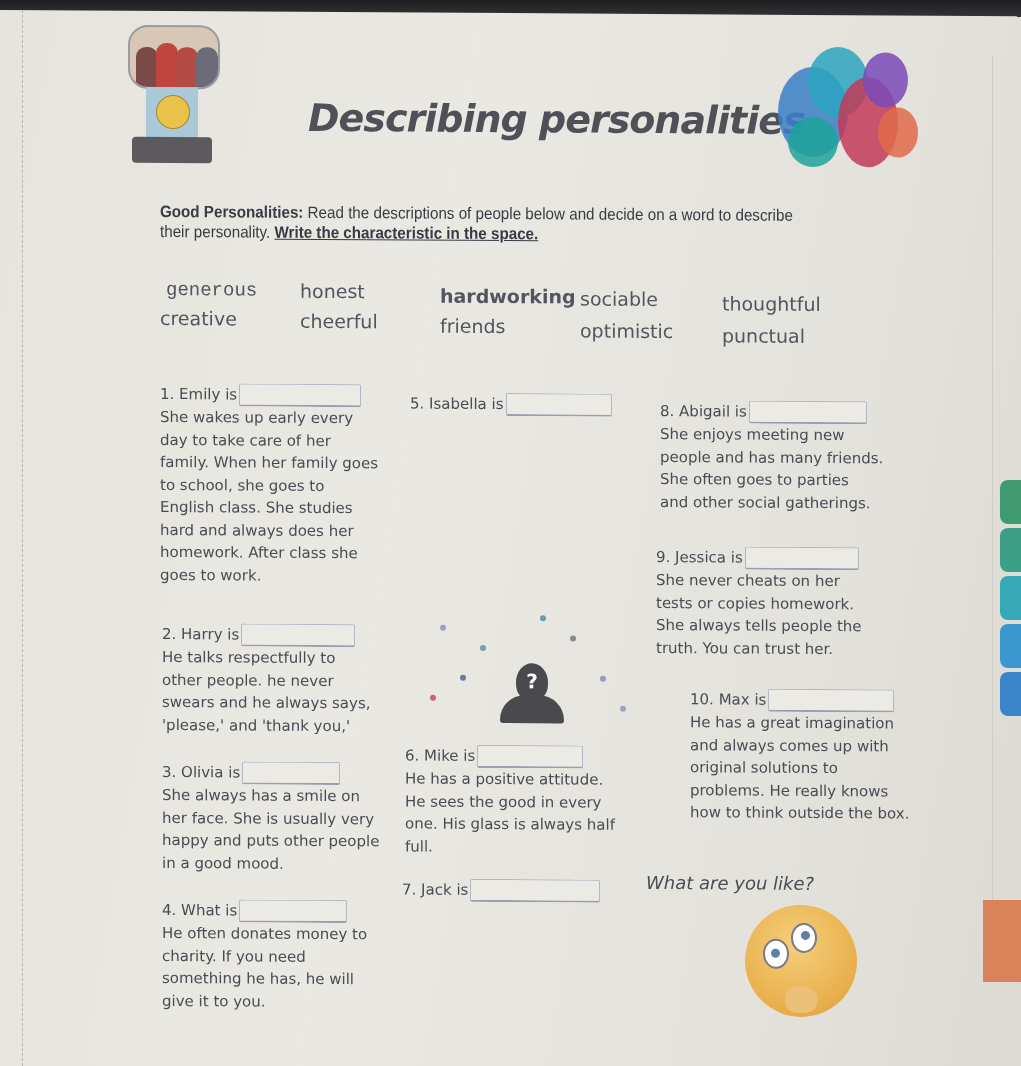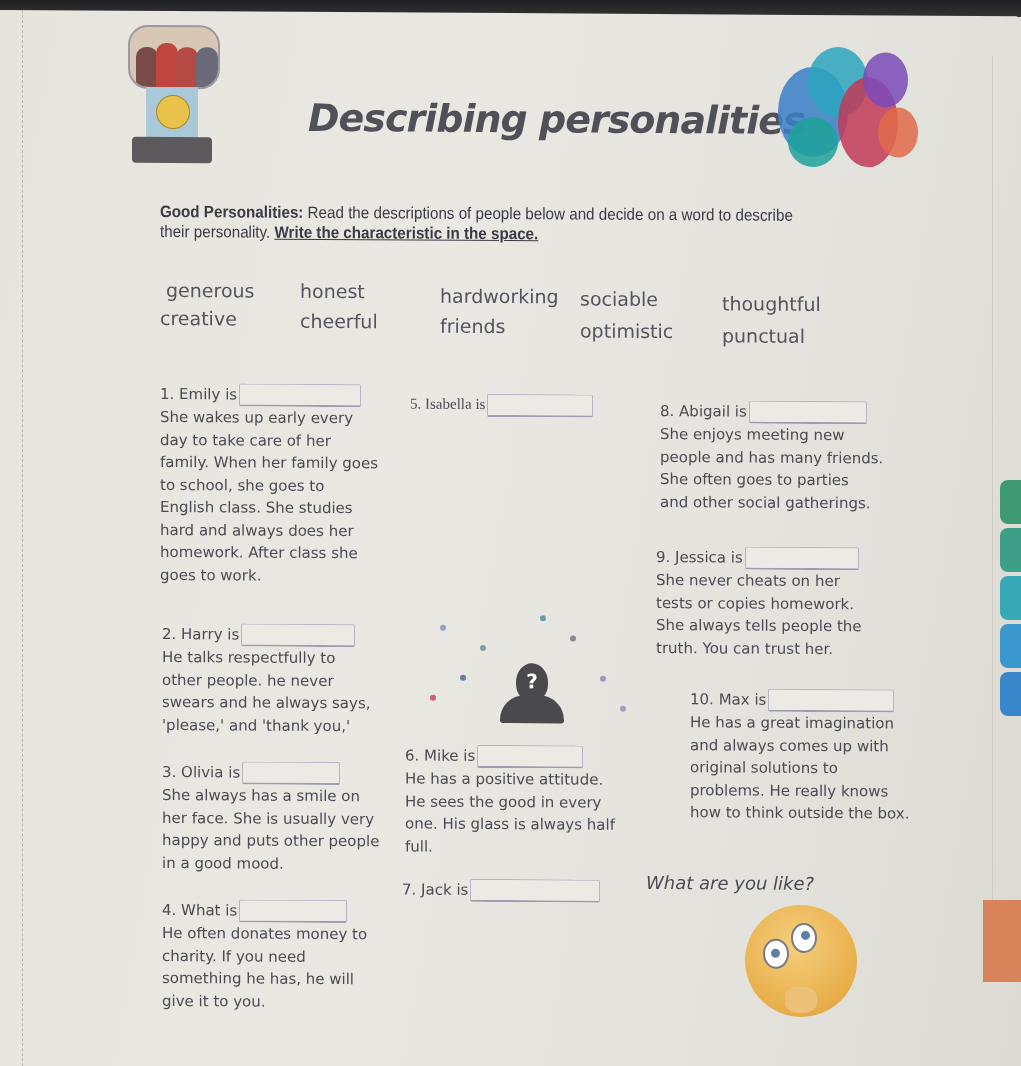--- a/index.html
+++ b/index.html
@@ -73,23 +73,23 @@
     <div class="blob" style="left:95px;top:15px;width:45px;height:55px;background:#7a4bb8;"></div>
     <div class="blob" style="left:20px;top:80px;width:50px;height:50px;background:#1fa29a;"></div>
     <div class="blob" style="left:110px;top:70px;width:40px;height:50px;background:#e06a4a;"></div>
   </div>
 
   <div class="intro">
     <span class="lead">Good Personalities:</span><span class="rest"> Read the descriptions of people below and decide on a word to describe their personality. </span><u>Write the characteristic in the space.</u>
   </div>
 
   <div class="words" id="word-bank">
-      <span class="word" style="left: 6px; top: 0px;">generous</span>
+      <span class="word" style="left: 6px; top: 0px; font-family: Liberation Mono, monospace;">generous</span>
       <span class="word" style="left: 140px; top: 0px;">honest</span>
-      <span class="word" style="left: 280px; top: 4px;">hardworking</span>
+      <span class="word" style="left: 280px; top: 4px; font-weight: bold;">hardworking</span>
       <span class="word" style="left: 420px; top: 6px;">sociable</span>
       <span class="word" style="left: 562px; top: 10px;">thoughtful</span>
       <span class="word" style="left: 0px; top: 28px;">creative</span>
       <span class="word" style="left: 140px; top: 30px;">cheerful</span>
       <span class="word" style="left: 280px; top: 34px;">friends</span>
       <span class="word" style="left: 420px; top: 38px;">optimistic</span>
       <span class="word" style="left: 562px; top: 42px;">punctual</span>
     </div>
 
   <div id="items">
@@ -118,21 +118,21 @@
 happy and puts other people
 in a good mood.</div>
       </div>
       <div class="item" style="left: 162px; top: 888px;">
         <div class="line1"><span>4.</span> <span>What is</span><span class="box" style="width:106px"></span></div>
         <div class="desc">He often donates money to
 charity. If you need
 something he has, he will
 give it to you.</div>
       </div>
-      <div class="item" style="left: 410px; top: 380px; font-family: Liberation Serif, serif;">
+      <div class="item" style="left: 410px; top: 380px;">
         <div class="line1"><span>5.</span> <span>Isabella is</span><span class="box" style="width:104px"></span></div>
       </div>
       <div class="item" style="left: 405px; top: 732px;">
         <div class="line1"><span>6.</span> <span>Mike is</span><span class="box" style="width:104px"></span></div>
         <div class="desc">He has a positive attitude.
 He sees the good in every
 one. His glass is always half
 full.</div>
       </div>
       <div class="item" style="left: 402px; top: 866px;">

